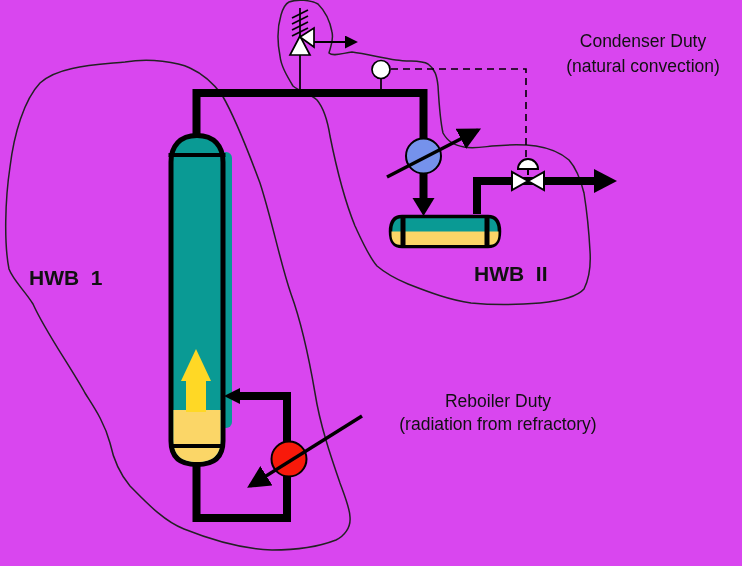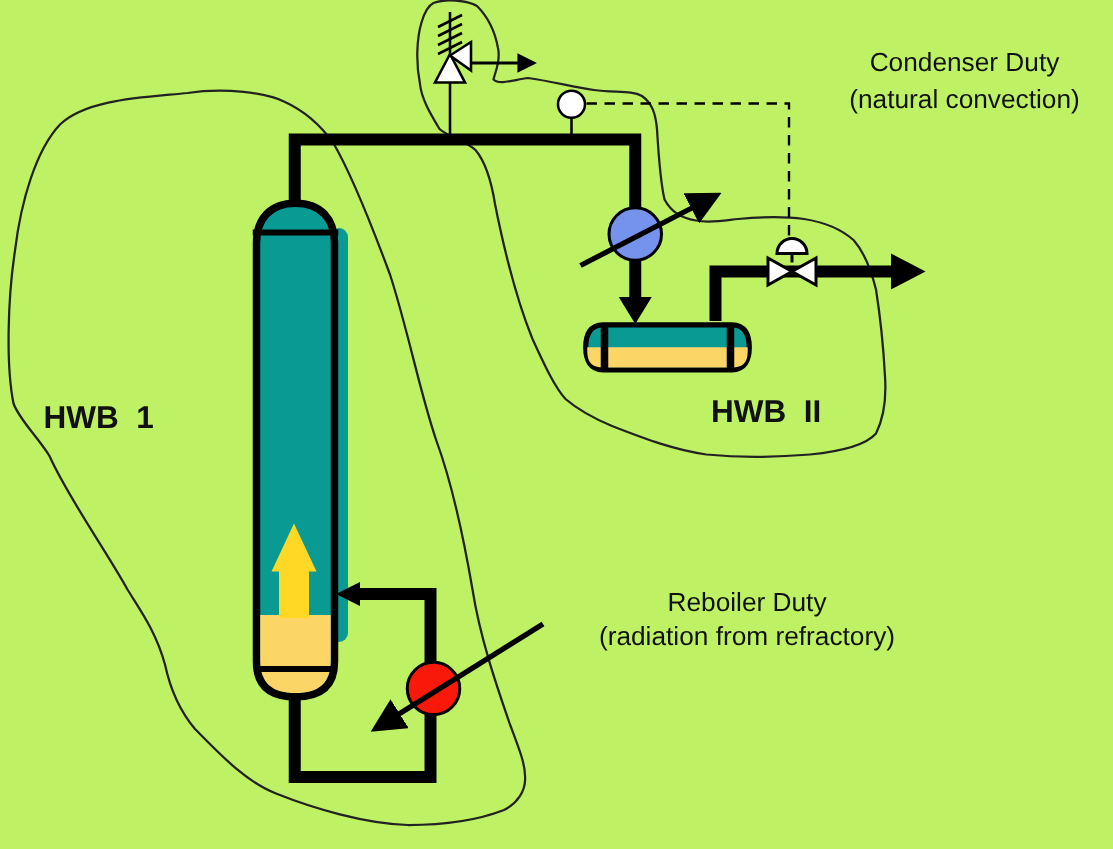--- a/index.html
+++ b/index.html
@@ -1,16 +1,16 @@
 <!DOCTYPE html>
 <html><head>
 <meta charset="utf-8">
 <style>
   html,body{margin:0;padding:0;background:#ffffff;}
-  .stage{position:relative;width:742px;height:566px;background:#bef264;overflow:hidden;
+  .stage{position:relative;width:742px;height:566px;background:#d946ef;overflow:hidden;
          font-family:"Liberation Sans", sans-serif;}
   svg{display:block}
   text{font-family:"Liberation Sans", sans-serif; fill:#111111;}
   .caption{font-size:17.5px;}
   .region-label{font-size:21px;font-weight:bold;white-space:pre;}
 </style>
 </head>
 <body>
 
 <div class="stage">

